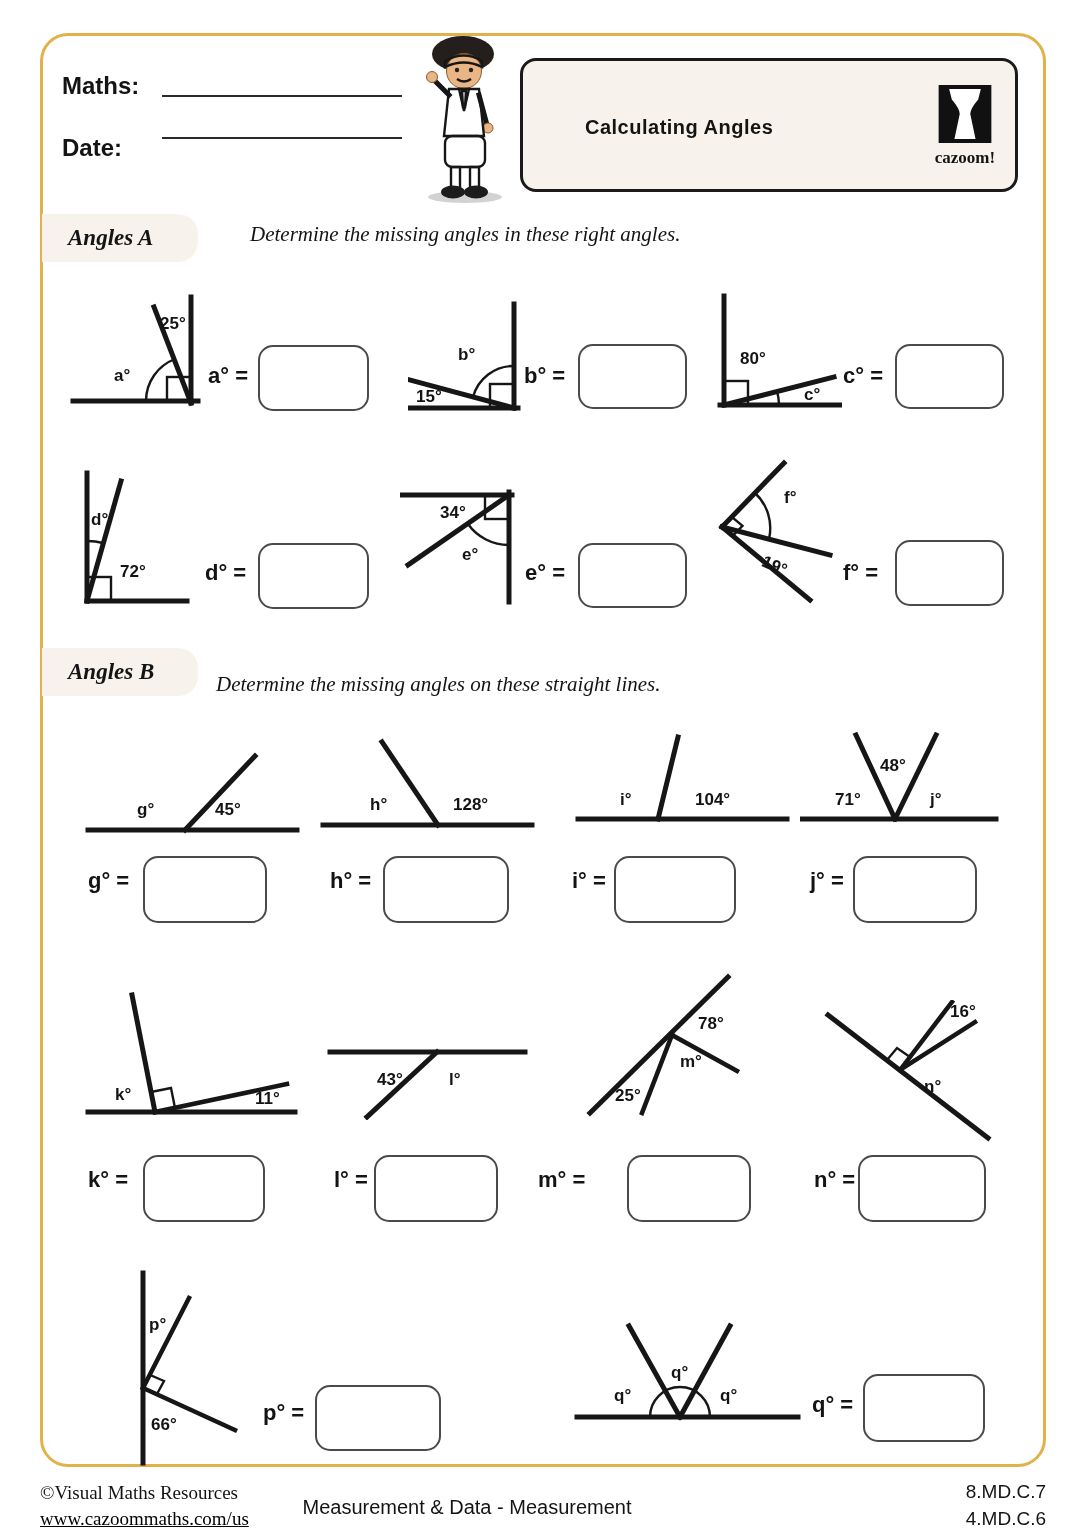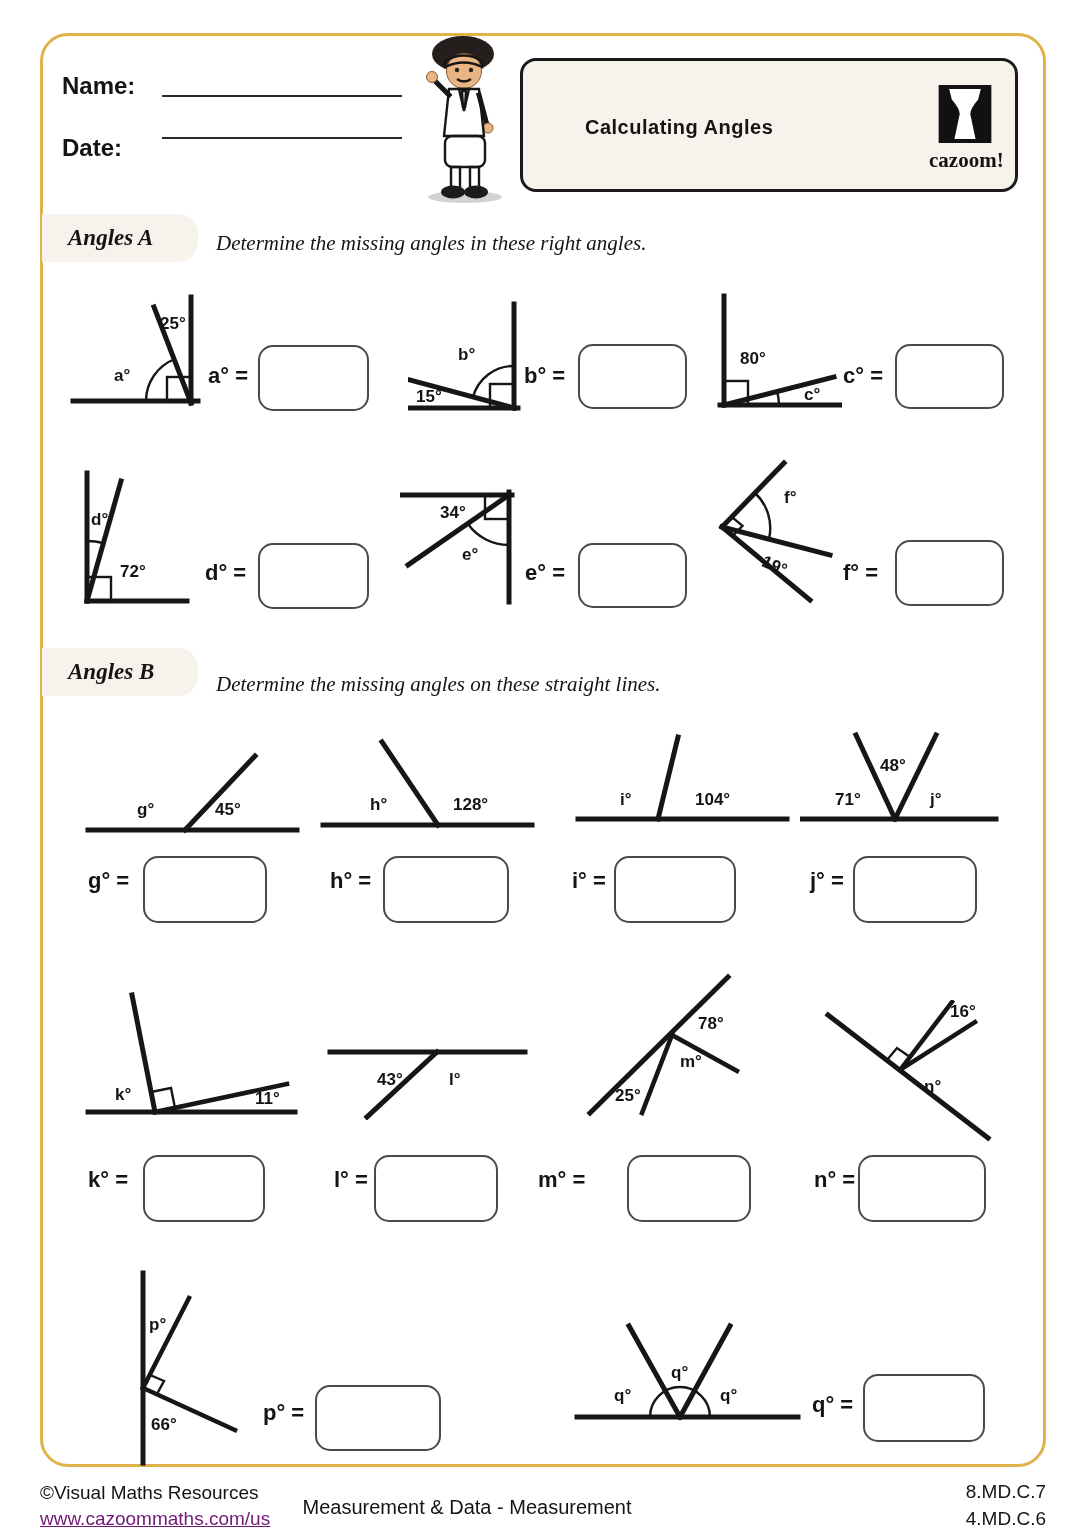--- a/index.html
+++ b/index.html
@@ -12,51 +12,51 @@
     border:3px solid var(--gold,#e2b24a);border-radius:28px;background:#fff;
   }
   .field-label{position:absolute;font-weight:bold;font-size:24px;color:#141414;}
   .field-line{position:absolute;border-bottom:2.5px solid #2a2a2a;height:0;}
   .title-box{
     position:absolute;left:520px;top:58px;width:492px;height:128px;
     background:var(--cream,#f7f3ec);border:3px solid #1a1a1a;border-radius:16px;
   }
   .page-title{position:absolute;left:62px;top:44px;font-size:20px;font-weight:bold;letter-spacing:0.5px;margin-top:11px;}
   .logo{position:absolute;right:14px;top:24px;width:72px;text-align:center;}
-  .logo-text{font-family:"Liberation Serif",serif;font-weight:bold;font-size:21px;margin-top:1px;}
+  .logo-text{font-family:"Liberation Serif",serif;font-weight:bold;font-size:17px;margin-top:1px;}
   .section-tag{
     position:absolute;left:42px;width:156px;height:48px;
     background:var(--cream,#f7f3ec);border-radius:0 20px 20px 0;
   }
   .section-tag span{
     display:block;padding-left:26px;line-height:48px;
     font-family:"Liberation Serif",serif;font-weight:bold;font-style:italic;font-size:23px;
   }
   .section-desc{
     position:absolute;left:216px;font-family:"Liberation Serif",serif;
     font-style:italic;font-size:21px;
   }
   .diag{position:absolute;}
   .diag line{stroke:#161616;stroke-width:5;stroke-linecap:square;}
   .diag .thin{stroke-width:4.5;}
   .diag path,.diag polygon,.diag rect{fill:none;stroke:#161616;stroke-width:2.4;}
   .diag text{font-family:"Liberation Sans",sans-serif;font-weight:bold;font-size:17px;fill:#141414;}
   .ans-label{position:absolute;font-weight:bold;font-size:22px;}
   .ans-box{position:absolute;background:#fff;border:2px solid #4a4a4a;border-radius:15px;}
-  .footer-left{position:absolute;left:40px;top:1480px;font-size:19px;line-height:26px;}
-  .footer-url{color:#701a75;text-decoration:underline;cursor:pointer;}
+  .footer-left{position:absolute;left:40px;top:1480px;font-size:19px;line-height:26px;font-family:Liberation Serif, serif;}
+  .footer-url{color:#000000;text-decoration:underline;cursor:pointer;}
   .footer-center{position:absolute;left:0;width:934px;top:1496px;text-align:center;font-size:20px;}
   .footer-right{position:absolute;right:40px;top:1478px;text-align:right;font-size:19px;line-height:27px;}
 </style>
 </head>
 <body style="--gold: #e2b24a; --cream: #f7f3ec;">
 
 <div class="frame"></div>
 
-<div class="field-label" style="left:62px;top:72px;">Name:</div>
+<div class="field-label" style="left:62px;top:72px;">Maths:</div>
 <div class="field-line" style="left:162px;top:95px;width:240px;"></div>
 <div class="field-label" style="left:62px;top:113px;margin-top:21px;">Date:</div>
 <div class="field-line" style="left:162px;top:137px;width:240px;"></div>
 
 <svg class="diag" style="left:410px;top:33px;" width="110" height="172" viewBox="0 0 110 172">
   <ellipse cx="55" cy="164" rx="37" ry="6" fill="#d2d2d2" stroke="none"></ellipse>
   <ellipse cx="53" cy="21" rx="31" ry="18" fill="#241f1c" stroke="none"></ellipse>
   <circle cx="54" cy="38" r="17.5" fill="#eab584" stroke="#8a5a30" stroke-width="1"></circle>
   <path d="M35 28 Q54 17 72 28 L72 34 Q54 25 35 34 Z" fill="#241f1c" stroke="none"></path>
   <circle cx="47" cy="37" r="2.2" fill="#222" stroke="none"></circle>
@@ -83,21 +83,21 @@
       <rect x="0" y="0" width="40" height="44" fill="#111" stroke="none"></rect>
       <path d="M8 3 L32 3 L30 11 Q24 18 24 22 L28 41 L12 41 L16 22 Q16 18 10 11 Z" fill="#fff" stroke="none"></path>
     </svg>
     <div class="logo-text">cazoom!</div>
   </div>
 </div>
 
 <div class="section-tag" style="top:214px;">
   <span>Angles A</span>
 </div>
-<div class="section-desc" style="top:231px;">Determine the missing angles in these right angles.</div>
+<div class="section-desc" style="top:222px;margin-left:34px;">Determine the missing angles in these right angles.</div>
 
 <svg class="diag" style="left:68px;top:293px;" width="135" height="115" viewBox="0 0 135 115">
   <line x1="5" y1="108" x2="130" y2="108"></line>
   <line x1="123" y1="110" x2="123" y2="4"></line>
   <line x1="123" y1="110" x2="86" y2="14"></line>
   <rect x="99" y="84" width="24" height="24"></rect>
   <path d="M78 108 A45 45 0 0 1 107 66"></path>
   <text x="92" y="36" font-size="15">25°</text>
   <text x="46" y="88">a°</text>
 </svg>

